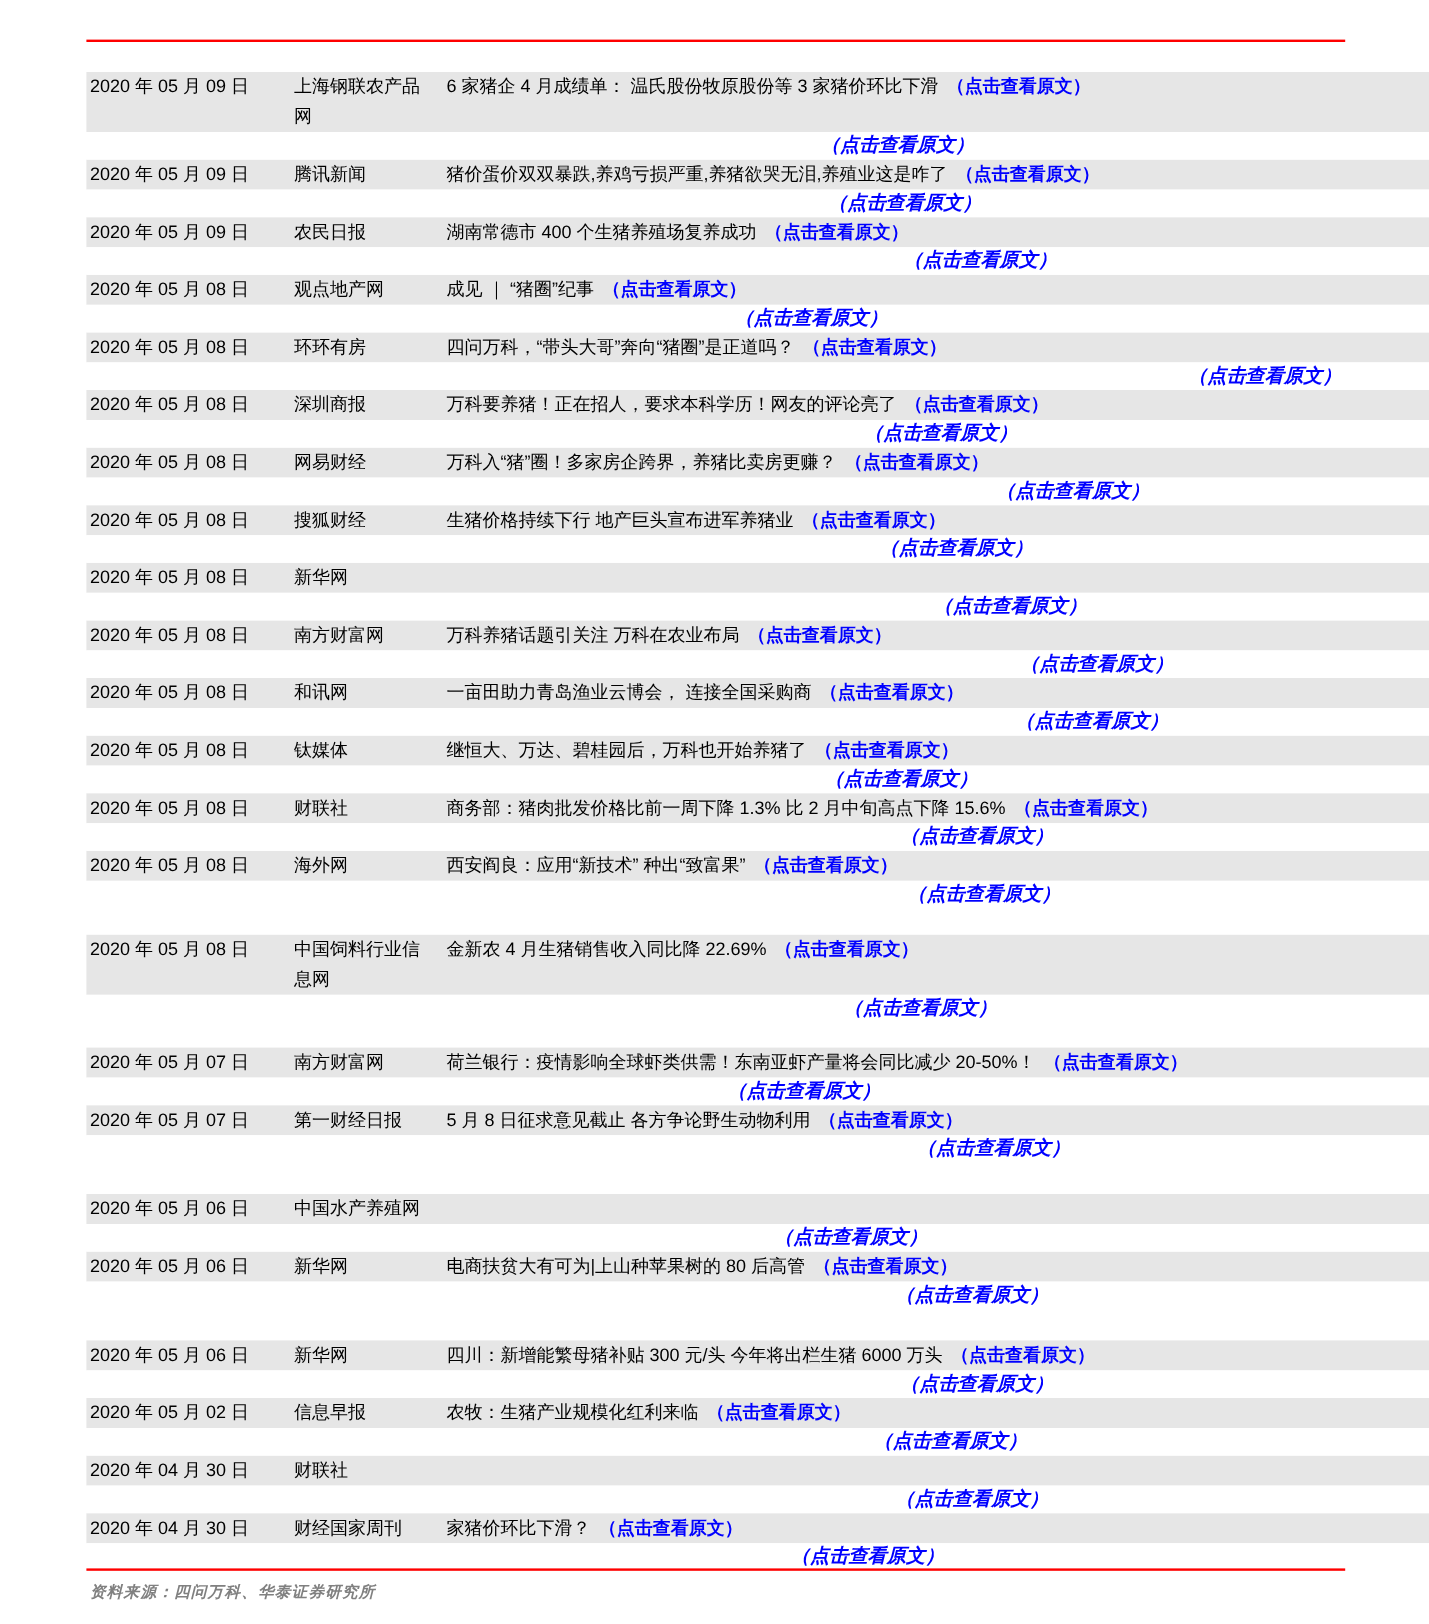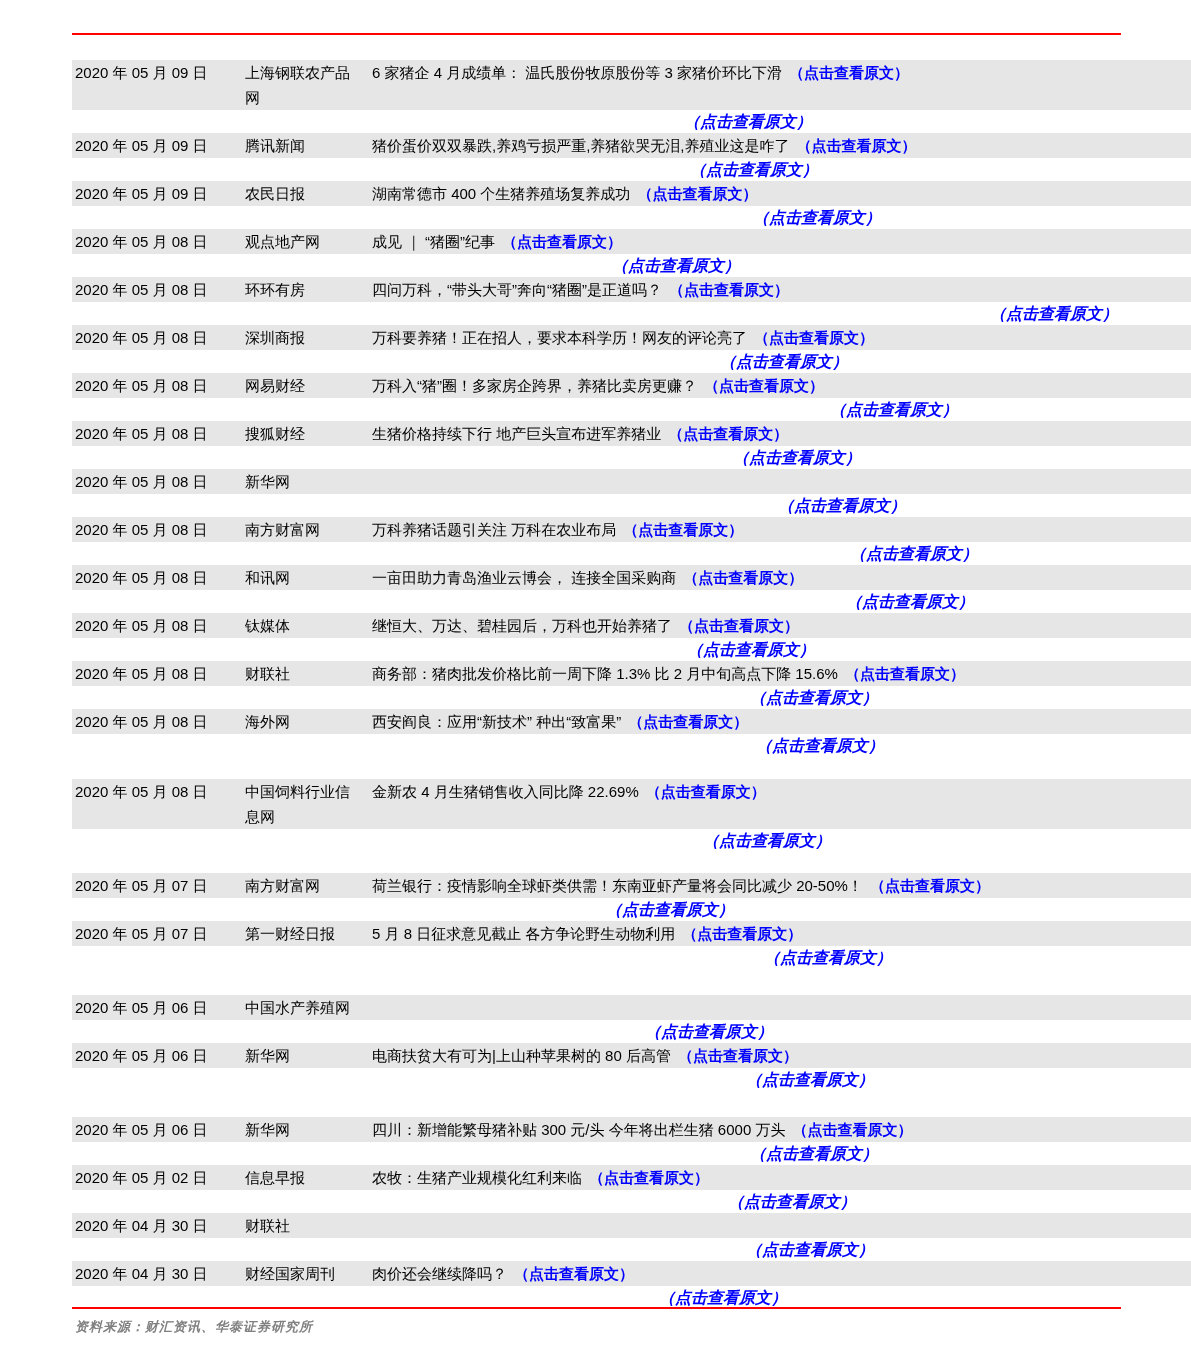--- a/index.html
+++ b/index.html
@@ -285,22 +285,22 @@
     </div>
     <div class="gap">
       <a class="glink" style="margin-left: 674px;">（点击查看原文）</a>
     </div>
   </div>
       <div class="entry">
     <div class="spacer" style="height: 0px;"></div>
     <div class="band" style="min-height: 25px;">
       <div class="cell date">2020 年 04 月 30 日</div>
       <div class="cell source">财经国家周刊</div>
-      <div class="cell headline"><span>肉价还会继续降吗？</span><a class="ilink">（点击查看原文）</a></div>
+      <div class="cell headline"><span>家猪价环比下滑？</span><a class="ilink">（点击查看原文）</a></div>
     </div>
     <div class="gap">
       <a class="glink" style="margin-left: 587px;">（点击查看原文）</a>
     </div>
   </div>
     </div>
   <div class="rule bottom"></div>
-  <div class="footer">资料来源：财汇资讯、华泰证券研究所</div>
+  <div class="footer">资料来源：四问万科、华泰证券研究所</div>
 </div>
 
 </body></html>

